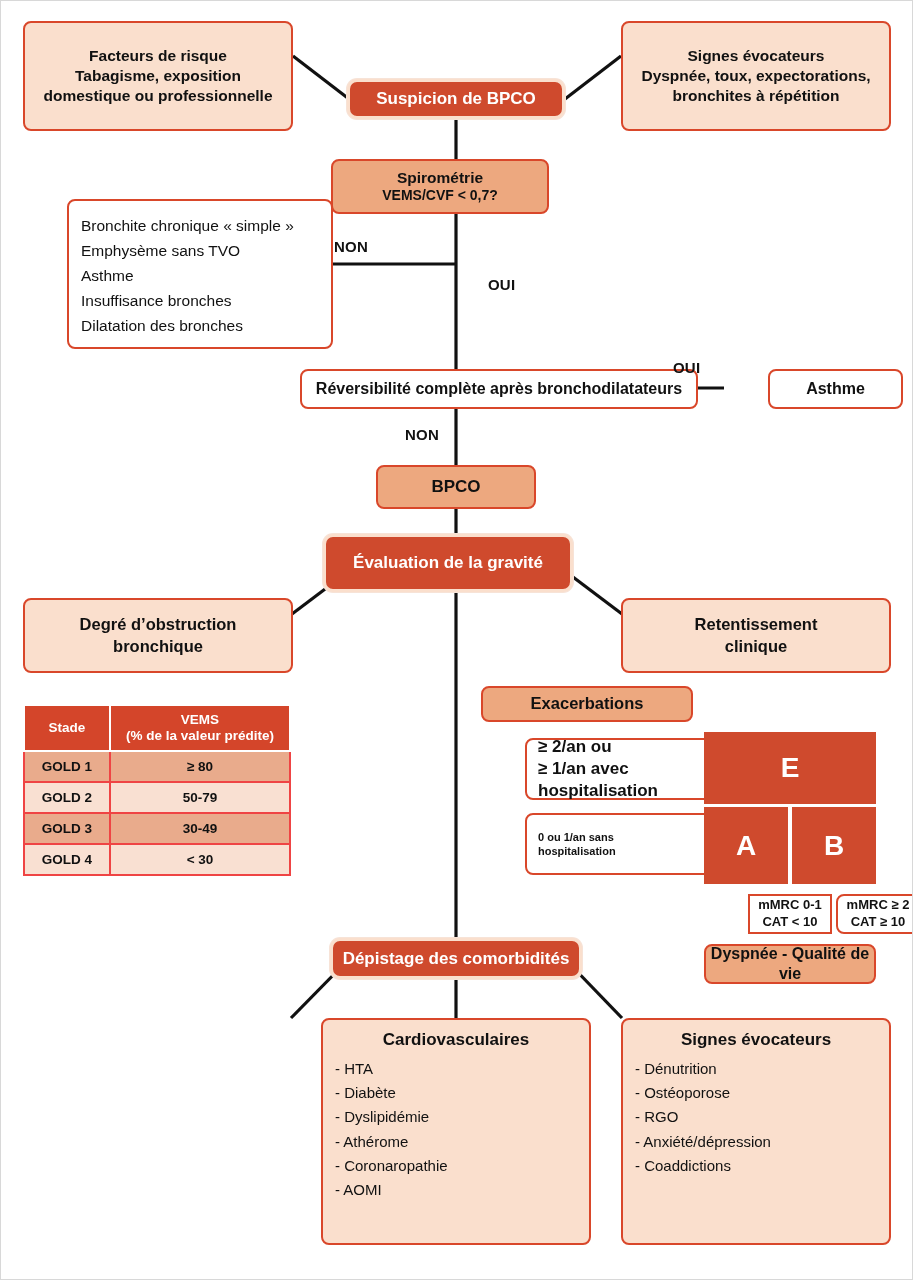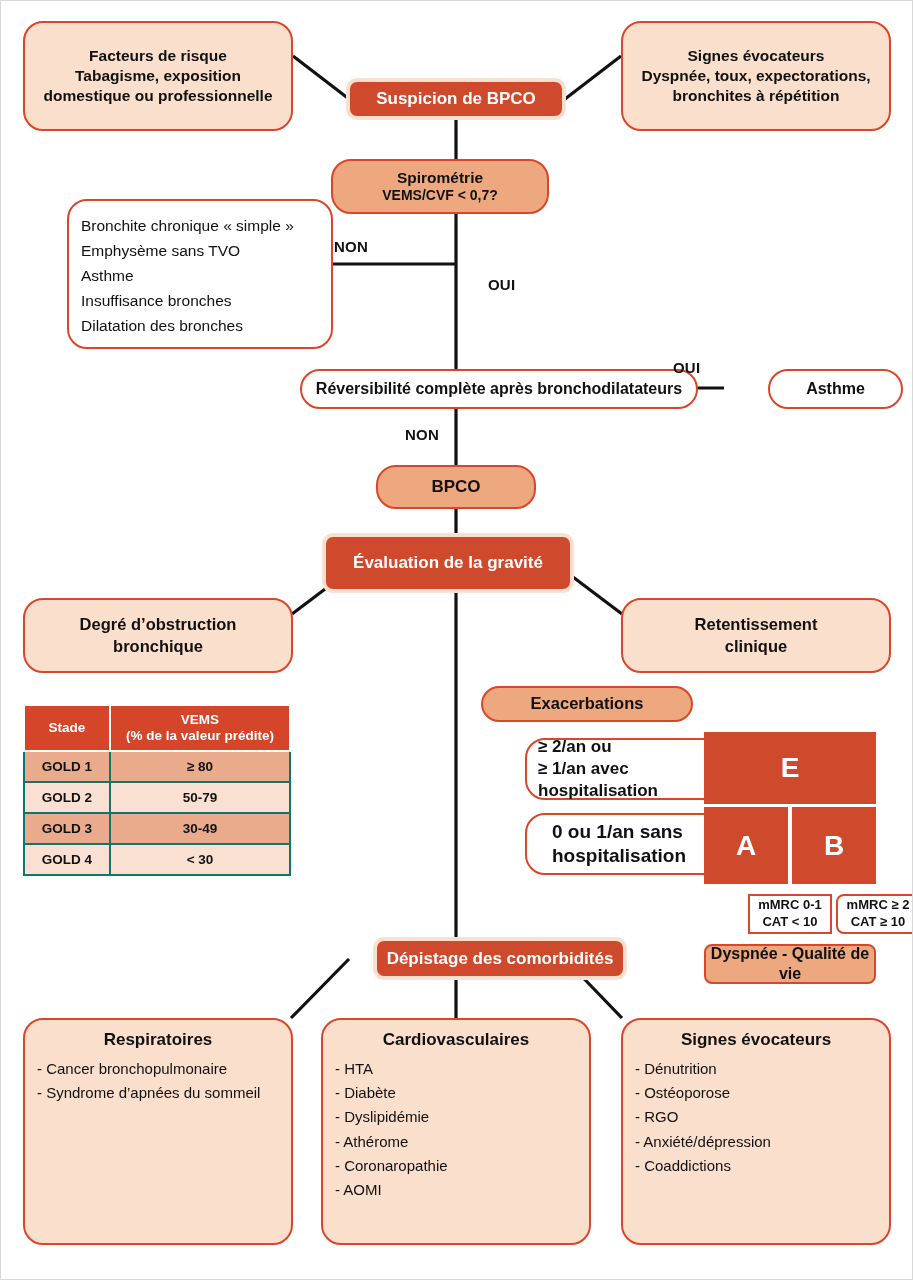--- a/index.html
+++ b/index.html
@@ -21,21 +21,21 @@
   
   #wires { position:absolute; left:0; top:0; width:913px; height:1280px; }
 
   
   .box {
     position:absolute;
     box-sizing:border-box;
     display:flex;
     flex-direction:column;
     justify-content:center;
-    border-radius:20px;
+    border-radius:8px;
     border:2.5px solid #d9472a;
     text-align:center;
     line-height:1.28;
   }
   .pale   { background:#fadfcd; }
   .white  { background:#ffffff;margin-left:44px; }
   .salmon { background:#eda87f; }
   .red {
     background:#cf4a2d;
     border:3px solid #fadfcd;
@@ -72,21 +72,21 @@
     font-weight:bold;
   }
   #gold-table th {
     background:#d4452a; color:#fff;
     padding:6px 2px; line-height:1.2;
     font-size:13.5px; font-weight:bold;
     border:2px solid #ffffff;
   }
   #gold-table td {
     padding:7px 2px; text-align:center;
-    color:#111; border:2px solid #0f766e;
+    color:#111; border:2px solid #ef4444;
     font-size:13.5px;
   }
   #gold-table tr.dark td { background:#e9ab8c; }
   #gold-table tr.lite td { background:#f9e0d2; }
   #gold-table col.c1 { width:86px; }
 
   
   #abe { position:absolute; left:703px; top:731px; width:172px; height:152px; }
   .abe-cell {
     position:absolute; background:#cf4a2d; color:#fff;
@@ -233,22 +233,22 @@
   <div class="box salmon" style="left:480px; top:685px; width:212px; height:36px; font-size:16.5px;">
     <div class="ttl">Exacerbations</div>
   </div>
 
   <div class="box white" style="left:480px; top:737px; width:212px; height:62px; font-size:17px;
               text-align:left; padding:0 11px; align-items:flex-start;justify-content:center;">
     <div class="ttl">≥ 2/an ou</div>
     <div class="ttl">≥ 1/an avec hospitalisation</div>
   </div>
 
-  <div class="box white" style="left:480px; top:812px; width:212px; height:62px; font-size:19px;
-              text-align:left; padding:0 25px; align-items:flex-start;">
+  <div class="box white" style="left:480px; top:812px; width:212px; height:62px; font-size:11px;
+              text-align:left; padding:0 11px; align-items:flex-start;">
     <div class="ttl">0 ou 1/an sans</div>
     <div class="ttl">hospitalisation</div>
   </div>
 
   <div id="abe">
     <div class="abe-cell" id="abe-e">E</div>
     <div class="abe-cell" id="abe-a">A</div>
     <div class="abe-cell" id="abe-b">B</div>
   </div>
 
@@ -262,29 +262,24 @@
               border-width:2px; border-radius:8px;">
     <div class="ttl">mMRC ≥ 2</div>
     <div class="ttl">CAT ≥ 10</div>
   </div>
 
   <div class="box salmon" style="left:703px; top:943px; width:172px; height:40px; font-size:16px;
               border-width:2px; border-radius:8px;justify-content:center;">
     <div class="ttl">Dyspnée - Qualité de vie</div>
   </div>
 
-  <div class="box red" style="left:329px; top:937px; width:252px; height:41px; font-size:17px;margin-left:44px;">
+  <div class="box red" style="left:329px; top:937px; width:252px; height:41px; font-size:17px;">
     <div class="ttl">Dépistage des comorbidités</div>
   </div>
 
-  <div class="box pale listbox" style="left:22px; top:1017px; width:270px; height:227px; font-size:15px;">
-    <div class="ttl" style="font-size:17px;">Respiratoires</div>
-    <div class="li">- Cancer bronchopulmonaire</div>
-    <div class="li">- Syndrome d’apnées du sommeil</div>
-  </div>
 
   <div class="box pale listbox" style="left:320px; top:1017px; width:270px; height:227px; font-size:15px;">
     <div class="ttl" style="font-size:17px;">Cardiovasculaires</div>
     <div class="li">- HTA</div>
     <div class="li">- Diabète</div>
     <div class="li">- Dyslipidémie</div>
     <div class="li">- Athérome</div>
     <div class="li">- Coronaropathie</div>
     <div class="li">- AOMI</div>
   </div>

